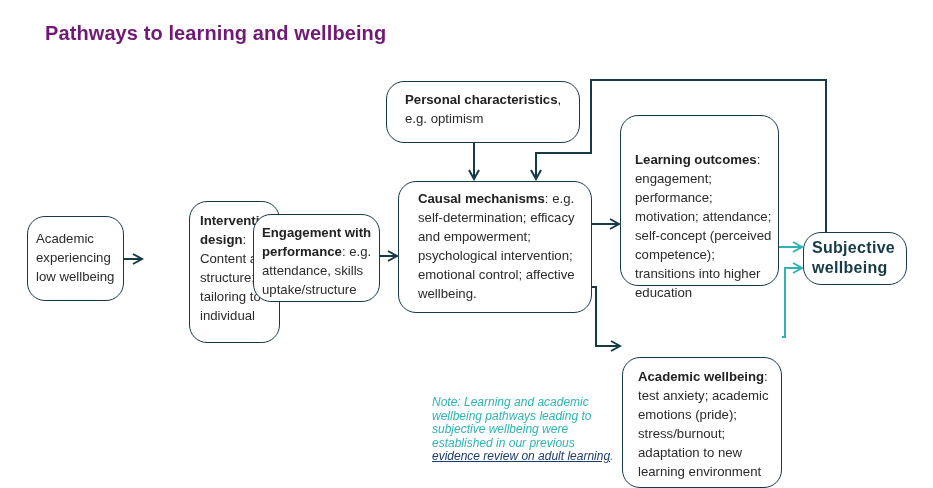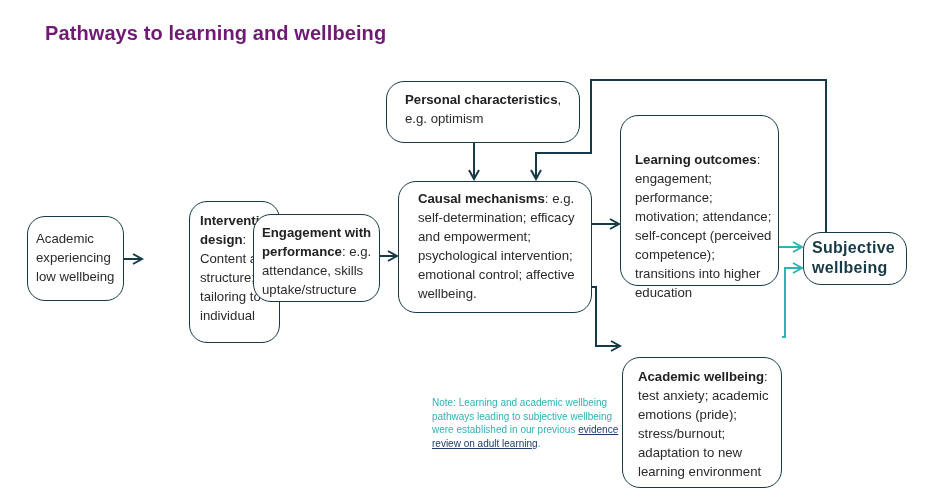--- a/index.html
+++ b/index.html
@@ -6,22 +6,22 @@
   body { width: 933px; height: 488px; position: relative; overflow: hidden;
          font-family: "Liberation Sans", sans-serif; color: #222; }
   .title { position: absolute; left: 45px; top: 22px; font-size: 20px; font-weight: bold;
            color: #701a75; letter-spacing: 0.1px; }
   .box { position: absolute; box-sizing: border-box; border: 1.6px solid #163a46;
          border-radius: 18px; background: #fff; font-size: 13.2px; line-height: 19px;
          color: #2a2a2a; padding: 12px; }
   .box .inner { position: absolute; }
   .box b { color: #222; }
   .sw { font-size: 16px; font-weight: bold; line-height: 20px; color: #163a46; letter-spacing: 0.3px; }
-  .note { position: absolute; left: 432px; top: 396px; width: 190px; font-size: 10px;
-          line-height: 13.5px; color: #2fb3b3; }
+  .note { position: absolute; left: 432px; top: 396px; width: 190px; font-size: 12px;
+          line-height: 13.5px; color: #2fb3b3; font-style: italic; }
   .note a { color: #1f3b6b; text-decoration: underline; }
   svg.lines { position: absolute; left: 0; top: 0; }
 </style>
 </head>
 <body>
 
 <div class="title">Pathways to learning and wellbeing</div>
 
 <svg class="lines" width="933" height="488">
   <defs>

